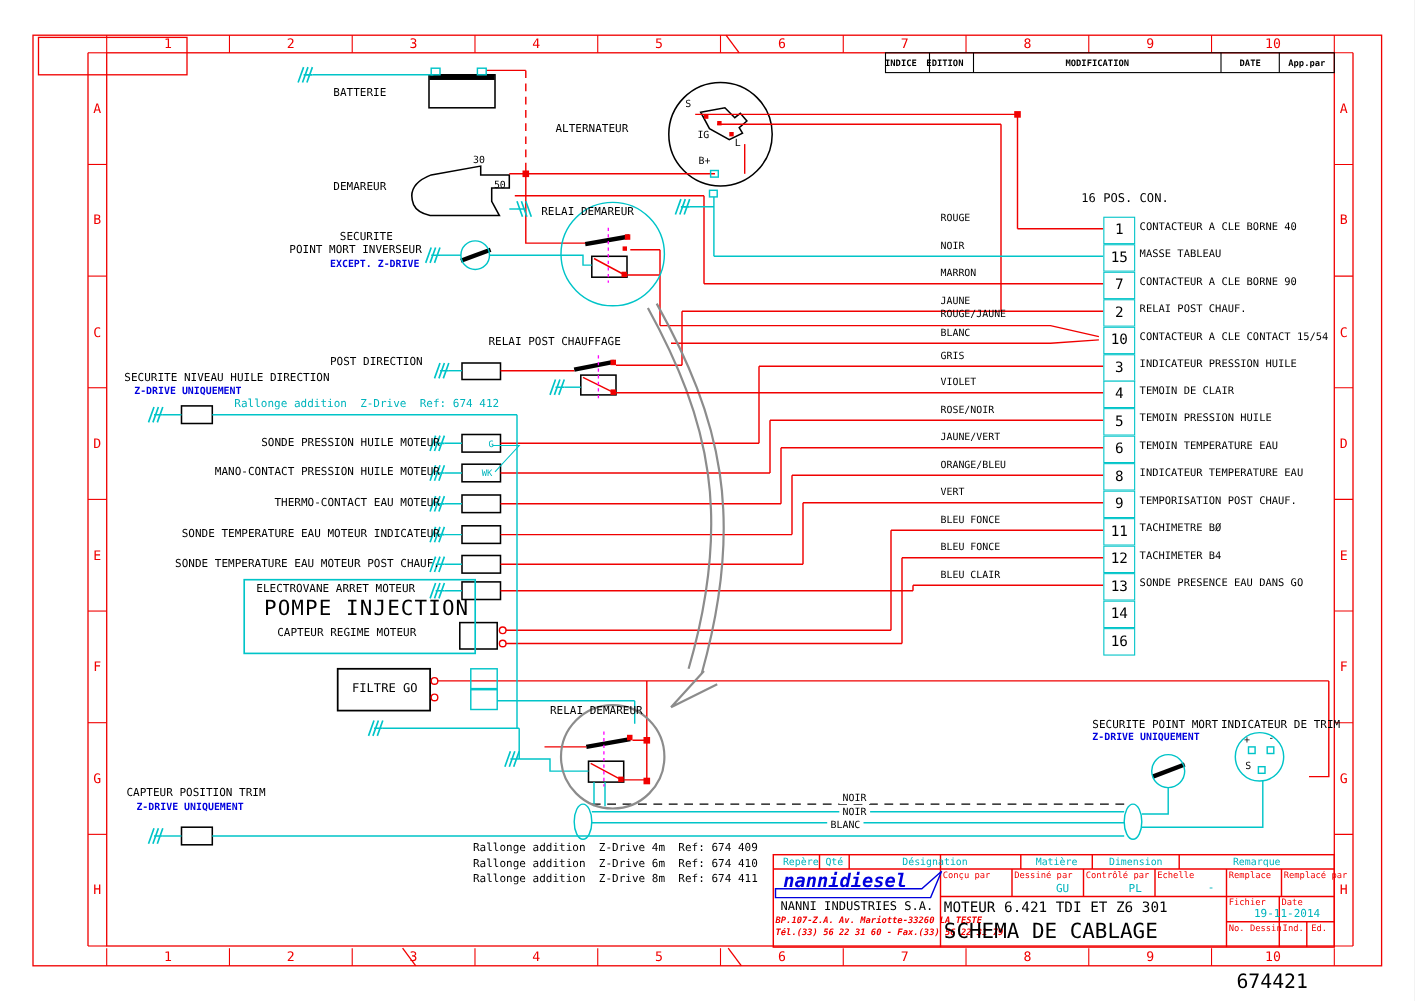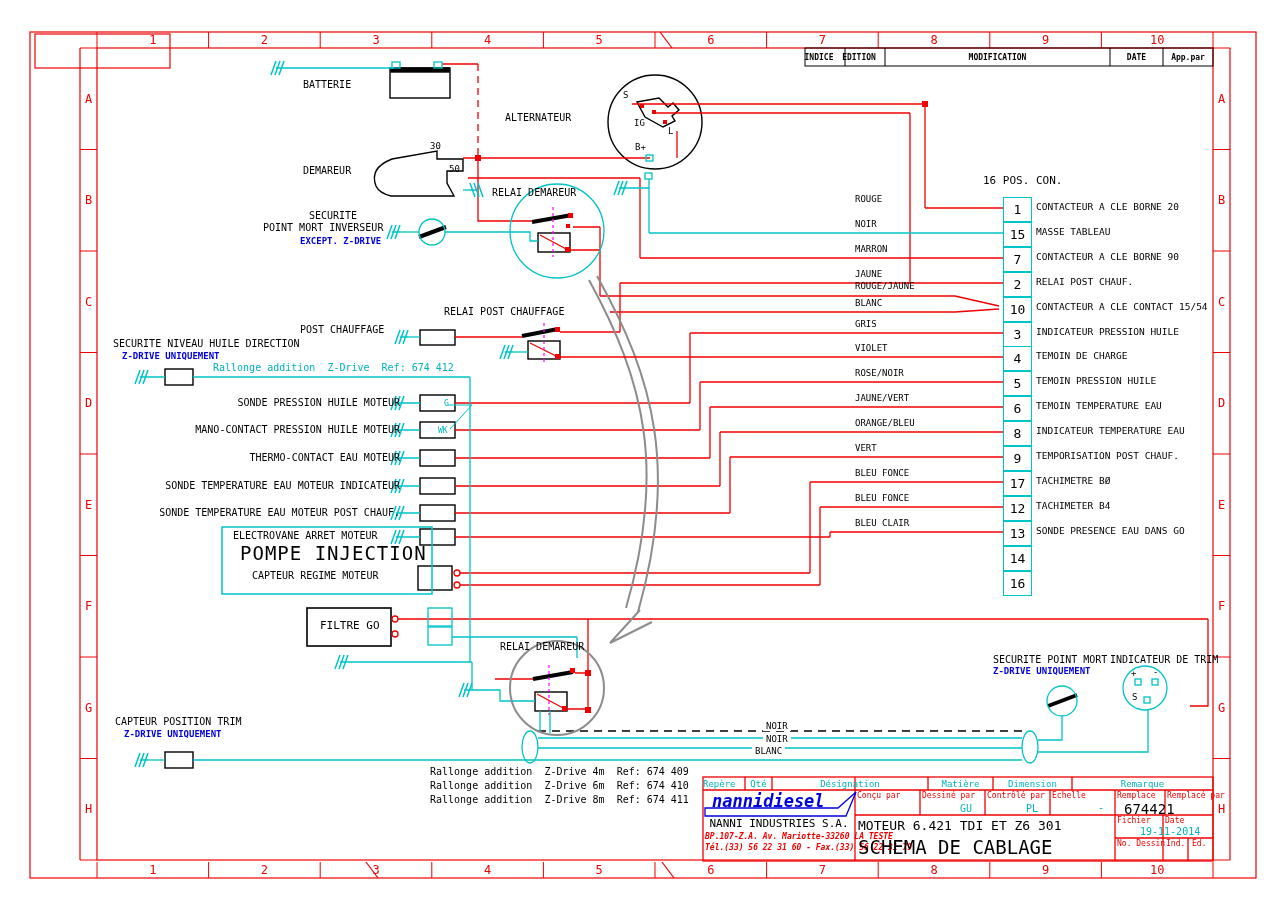--- a/index.html
+++ b/index.html
@@ -334,21 +334,21 @@
 <div class="lbl sm" style="left:449px;top:164px">50</div>
 <div class="lbl sm" style="left:623px;top:90px">S</div>
 <div class="lbl sm" style="left:634px;top:118px">IG</div>
 <div class="lbl sm" style="left:668px;top:126px">L</div>
 <div class="lbl sm" style="left:635px;top:142px">B+</div>
 <div class="lbl" style="left:492px;top:187px">RELAI DEMAREUR</div>
 <div class="lbl ctr" style="left:263px;top:210px;width:140px">SECURITE</div>
 <div class="lbl" style="left:263px;top:222px">POINT MORT INVERSEUR</div>
 <div class="lbl blue sm" style="left:300px;top:236px">EXCEPT. Z-DRIVE</div>
 <div class="lbl" style="left:444px;top:306px">RELAI POST CHAUFFAGE</div>
-<div class="lbl" style="left:300px;top:324px">POST CHAUFFAGE</div>
+<div class="lbl" style="left:300px;top:324px">POST DIRECTION</div>
 <div class="lbl" style="left:113px;top:338px">SECURITE NIVEAU HUILE DIRECTION</div>
 <div class="lbl blue sm" style="left:122px;top:351px">Z-DRIVE UNIQUEMENT</div>
 <div class="lbl cyan" style="left:213px;top:362px">Rallonge addition  Z-Drive  Ref: 674 412</div>
 <div class="lbl rgt" style="left:105px;top:397px;width:295px">SONDE PRESSION HUILE MOTEUR</div>
 <div class="lbl rgt" style="left:105px;top:424px;width:295px">MANO-CONTACT PRESSION HUILE MOTEUR</div>
 <div class="lbl rgt" style="left:105px;top:452px;width:295px">THERMO-CONTACT EAU MOTEUR</div>
 <div class="lbl rgt" style="left:105px;top:480px;width:295px">SONDE TEMPERATURE EAU MOTEUR INDICATEUR</div>
 <div class="lbl rgt" style="left:105px;top:507px;width:295px">SONDE TEMPERATURE EAU MOTEUR POST CHAUF.</div>
 <div class="lbl" style="left:233px;top:530px">ELECTROVANE ARRET MOTEUR</div>
 <div class="lbl big" style="left:240px;top:543px">POMPE INJECTION</div>
@@ -369,66 +369,66 @@
 <div class="lbl sm" style="left:1153px;top:667px">-</div>
 <div class="lbl sm" style="left:1132px;top:692px">S</div>
 <div class="lbl md" style="left:983px;top:175px">16 POS. CON.</div>
 <div class="lbl" style="left:430px;top:766px">Rallonge addition  Z-Drive 4m  Ref: 674 409</div>
 <div class="lbl" style="left:430px;top:780px">Rallonge addition  Z-Drive 6m  Ref: 674 410</div>
 <div class="lbl" style="left:430px;top:794px">Rallonge addition  Z-Drive 8m  Ref: 674 411</div>
 
 <div id="connrows">
       <div class="lbl sm" style="left:855px;top:194px">ROUGE</div>
       <div class="pinbox" style="left:1003px;top:196.5px">1</div>
-      <div class="lbl" style="left:1036px;top:202px;font-size:9.5px">CONTACTEUR A CLE BORNE 20</div>
+      <div class="lbl" style="left:1036px;top:202px;font-size:9.5px">CONTACTEUR A CLE BORNE 40</div>
       <div class="lbl sm" style="left:855px;top:219px">NOIR</div>
       <div class="pinbox" style="left:1003px;top:221.5px">15</div>
       <div class="lbl" style="left:1036px;top:227px;font-size:9.5px">MASSE TABLEAU</div>
       <div class="lbl sm" style="left:855px;top:244px">MARRON</div>
       <div class="pinbox" style="left:1003px;top:246.5px">7</div>
       <div class="lbl" style="left:1036px;top:252px;font-size:9.5px">CONTACTEUR A CLE BORNE 90</div>
       <div class="lbl sm" style="left:855px;top:269px">JAUNE</div>
       <div class="pinbox" style="left:1003px;top:271.5px">2</div>
       <div class="lbl" style="left:1036px;top:277px;font-size:9.5px">RELAI POST CHAUF.</div>
       <div class="lbl sm" style="left:855px;top:281px">ROUGE/JAUNE</div>
       <div class="lbl sm" style="left:855px;top:298px">BLANC</div>
       <div class="pinbox" style="left:1003px;top:296.5px">10</div>
       <div class="lbl" style="left:1036px;top:302px;font-size:9.5px">CONTACTEUR A CLE CONTACT 15/54</div>
       <div class="lbl sm" style="left:855px;top:319px">GRIS</div>
       <div class="pinbox" style="left:1003px;top:321.5px">3</div>
       <div class="lbl" style="left:1036px;top:327px;font-size:9.5px">INDICATEUR PRESSION HUILE</div>
       <div class="lbl sm" style="left:855px;top:343px">VIOLET</div>
       <div class="pinbox" style="left:1003px;top:345.5px">4</div>
-      <div class="lbl" style="left:1036px;top:351px;font-size:9.5px">TEMOIN DE CHARGE</div>
+      <div class="lbl" style="left:1036px;top:351px;font-size:9.5px">TEMOIN DE CLAIR</div>
       <div class="lbl sm" style="left:855px;top:368px">ROSE/NOIR</div>
       <div class="pinbox" style="left:1003px;top:370.5px">5</div>
       <div class="lbl" style="left:1036px;top:376px;font-size:9.5px">TEMOIN PRESSION HUILE</div>
       <div class="lbl sm" style="left:855px;top:393px">JAUNE/VERT</div>
       <div class="pinbox" style="left:1003px;top:395.5px">6</div>
       <div class="lbl" style="left:1036px;top:401px;font-size:9.5px">TEMOIN TEMPERATURE EAU</div>
       <div class="lbl sm" style="left:855px;top:418px">ORANGE/BLEU</div>
       <div class="pinbox" style="left:1003px;top:420.5px">8</div>
       <div class="lbl" style="left:1036px;top:426px;font-size:9.5px">INDICATEUR TEMPERATURE EAU</div>
       <div class="lbl sm" style="left:855px;top:443px">VERT</div>
       <div class="pinbox" style="left:1003px;top:445.5px">9</div>
       <div class="lbl" style="left:1036px;top:451px;font-size:9.5px">TEMPORISATION POST CHAUF.</div>
       <div class="lbl sm" style="left:855px;top:468px">BLEU FONCE</div>
-      <div class="pinbox" style="left:1003px;top:470.5px">17</div>
+      <div class="pinbox" style="left:1003px;top:470.5px">11</div>
       <div class="lbl" style="left:1036px;top:476px;font-size:9.5px">TACHIMETRE BØ</div>
       <div class="lbl sm" style="left:855px;top:493px">BLEU FONCE</div>
       <div class="pinbox" style="left:1003px;top:495.5px">12</div>
       <div class="lbl" style="left:1036px;top:501px;font-size:9.5px">TACHIMETER B4</div>
       <div class="lbl sm" style="left:855px;top:518px">BLEU CLAIR</div>
       <div class="pinbox" style="left:1003px;top:520.5px">13</div>
       <div class="lbl" style="left:1036px;top:526px;font-size:9.5px">SONDE PRESENCE EAU DANS GO</div>
       <div class="pinbox" style="left:1003px;top:545.5px">14</div>
       <div class="pinbox" style="left:1003px;top:570.5px">16</div>
     </div>
 
-<div class="lbl cyan sm ctr" style="left:703px;top:779px;width:24px">Repère</div>
+<div class="lbl cyan sm ctr" style="left:703px;top:779px;width:50px">Repère</div>
 <div class="lbl cyan sm ctr" style="left:745px;top:779px;width:27px">Qté</div>
 <div class="lbl cyan sm ctr" style="left:772px;top:779px;width:156px">Désignation</div>
 <div class="lbl cyan sm ctr" style="left:928px;top:779px;width:65px">Matière</div>
 <div class="lbl cyan sm ctr" style="left:993px;top:779px;width:79px">Dimension</div>
 <div class="lbl cyan sm ctr" style="left:1072px;top:779px;width:141px">Remarque</div>
 <div class="lbl" style="left:712px;top:792px;font-size:17px;font-weight:bold;font-style:italic;color:#0000dd">nannidiesel</div>
 <div class="lbl md ctr" style="left:703px;top:818px;width:152px">NANNI INDUSTRIES S.A.</div>
 <div class="lbl red xs" style="left:705px;top:832px;font-style:italic;font-weight:bold">BP.107-Z.A. Av. Mariotte-33260 LA TESTE</div>
 <div class="lbl red xs" style="left:705px;top:843px;font-style:italic;font-weight:bold">Tél.(33) 56 22 31 60 - Fax.(33) 56 22 31 79</div>
 <div class="lbl red xs" style="left:857px;top:791px">Conçu par</div>
@@ -439,17 +439,17 @@
 <div class="lbl red xs" style="left:1052px;top:791px">Echelle</div>
 <div class="lbl cyan" style="left:1098px;top:802px">-</div>
 <div class="lbl red xs" style="left:1117px;top:791px">Remplace</div>
 <div class="lbl red xs" style="left:1167px;top:791px">Remplacé par</div>
 <div class="lbl red xs" style="left:1117px;top:816px">Fichier</div>
 <div class="lbl red xs" style="left:1165px;top:816px">Date</div>
 <div class="lbl cyan" style="left:1140px;top:826px">19-11-2014</div>
 <div class="lbl" style="left:858px;top:819px;font-size:13px">MOTEUR 6.421 TDI ET Z6 301</div>
 <div class="lbl" style="left:858px;top:837px;font-size:19px">SCHEMA DE CABLAGE</div>
 <div class="lbl red xs" style="left:1117px;top:839px">No. Dessin</div>
-<div class="lbl" style="left:1124px;top:801px;font-size:14px">674421</div>
+<div class="lbl" style="left:1124px;top:883px;font-size:18px">674421</div>
 <div class="lbl red xs" style="left:1166px;top:839px">Ind.</div>
 <div class="lbl red xs" style="left:1192px;top:839px">Ed.</div>
 
 </div>
 
 </body></html>

